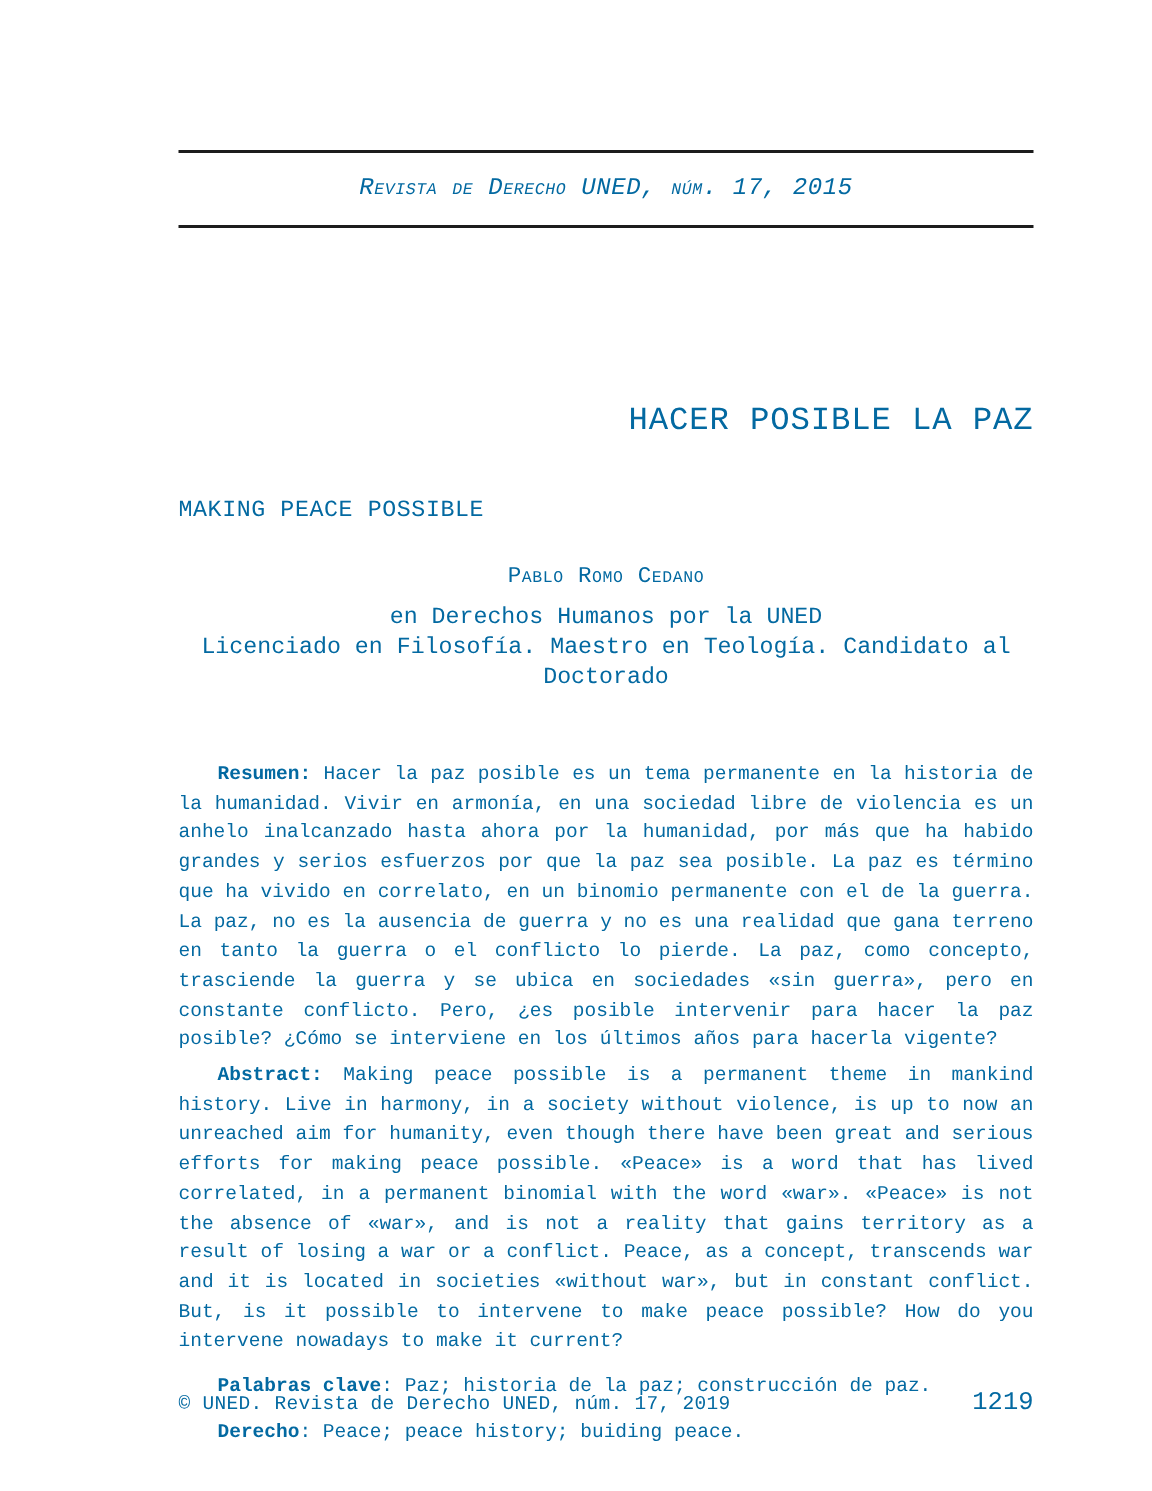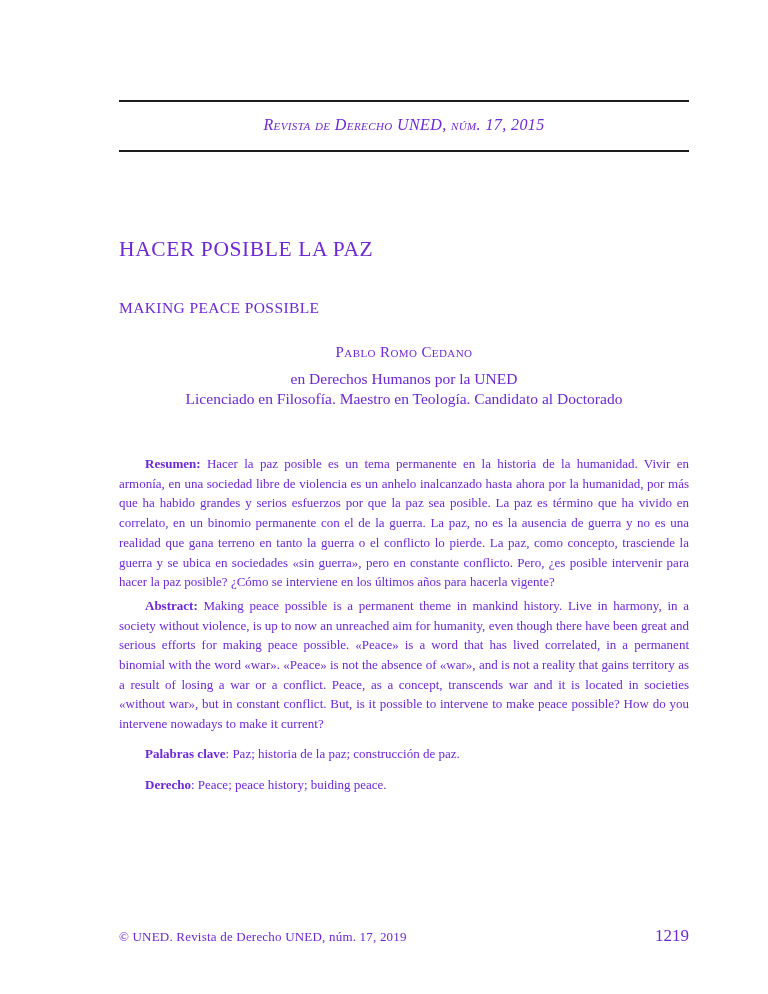--- a/index.html
+++ b/index.html
@@ -1,44 +1,44 @@
 <!DOCTYPE html>
 <html lang="es"><head>
 <meta charset="utf-8">
 <style>
   html, body { margin: 0; padding: 0; background: #ffffff; }
   .page {
     position: relative;
     width: 768px;
     height: 994px;
     background: #ffffff;
-    font-family: Liberation Serif, serif;
-    color: #6d28d9;
+    font-family: Liberation Mono, monospace;
+    color: #0369a1;
     overflow: hidden;
   }
   .content {
     position: absolute;
     left: 119px;
     top: 0;
     width: 570px;
   }
   .rule { height: 2px; background: #1c1c1c; }
   .rule-top { margin-top: 100px; }
   .journal-line {
     text-align: center;
     font-style: italic;
     font-variant: small-caps;
     font-size: 16px;
     line-height: 22px;
     padding: 12px 0 14px 0;
     letter-spacing: 0.4px;
   }
   .article-title {
-    margin-top: 84px;
-    text-align: left;
+    margin-top: 116px;
+    text-align: right;
     font-size: 21.5px;
     line-height: 26px;
     letter-spacing: 0.6px;
   }
   .article-subtitle {
     margin-top: 36px;
     text-align: left;
     font-size: 15.5px;
     line-height: 20px;
     letter-spacing: 0.4px;

